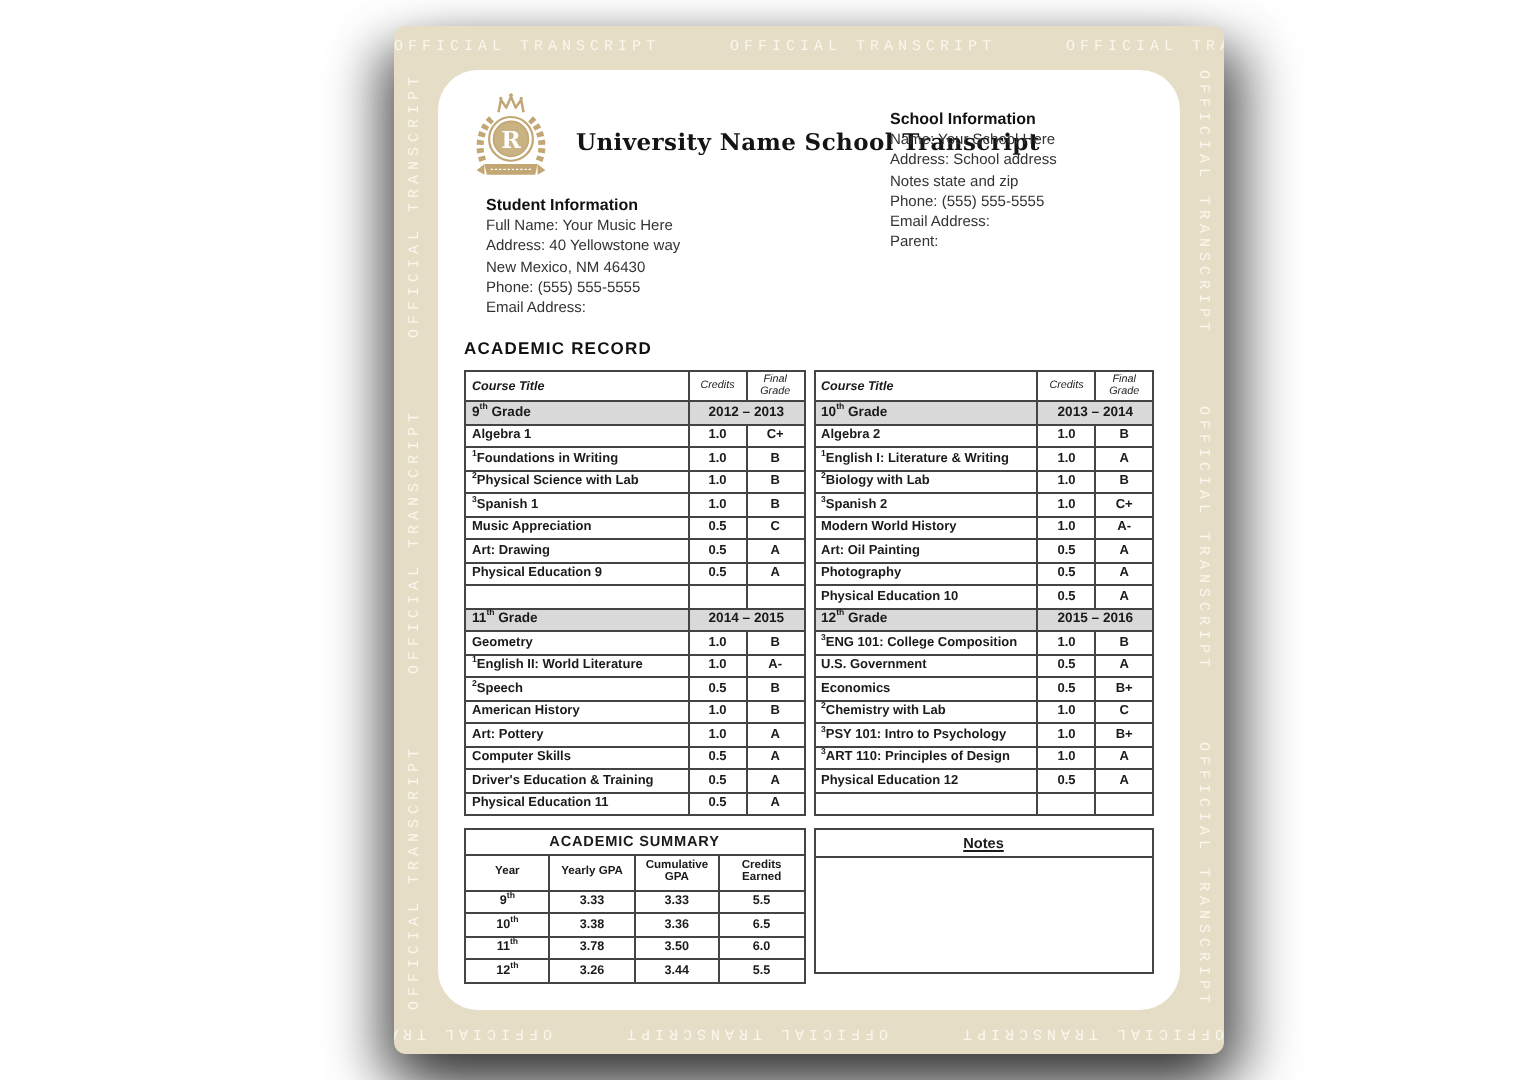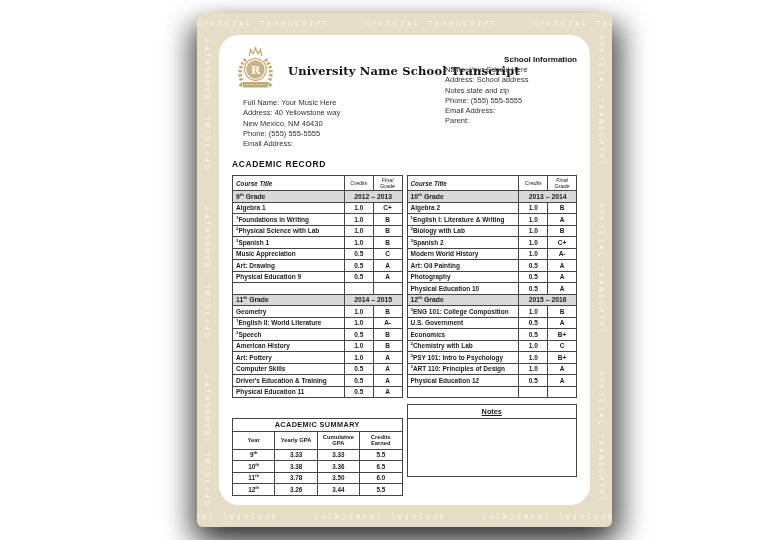--- a/index.html
+++ b/index.html
@@ -31,42 +31,42 @@
   
   .top{display:flex;}
   .top-left{width:60%;}
   .top-right{flex:1;padding-top:9px;padding-left:6px;}
   .brand{display:flex;align-items:center;}
   .crest{width:47px;height:50px;flex:0 0 auto;}
   .doc-title{
     font-family:"DejaVu Serif",serif;font-weight:bold;font-size:11.5px;
     margin-left:9px;color:#141414;letter-spacing:.2px;white-space:nowrap;
   }
-  .info-heading{font-size:8px;font-weight:bold;color:#111;margin-bottom:1px;text-align:right;}
+  .info-heading{font-size:8px;font-weight:bold;color:#111;margin-bottom:1px;}
   .info-line{font-size:7.5px;line-height:10.3px;color:#333;}
   .student-block{margin-left:11px;margin-top:2px;}
   
   .record-title{
     font-size:8.5px;font-weight:bold;letter-spacing:.6px;
     margin-top:10px;margin-bottom:6px;color:#111;
   }
   .tables{display:grid;grid-template-columns:1fr 1fr;column-gap:4px;align-items:start;}
   table{border-collapse:collapse;width:100%;table-layout:fixed;}
   td{border:0.5px solid #444;padding:1px 3px;font-size:6.5px;line-height:7.5px;color:#1a1a1a;}
   .course-table td{height:8.5px;}
   .course-table .h-title{font-weight:bold;font-style:italic;font-size:6.3px;}
   .course-table .h-sm{font-style:italic;font-size:5.4px;line-height:6px;text-align:center;color:#222;}
   .course-table col.c1{width:66%;} .course-table col.c2{width:17%;} .course-table col.c3{width:17%;}
   .course-table .band td{background:#d9d9d9;font-weight:bold;font-size:6.8px;}
   .course-table .band .years{text-align:center;}
   .course-table .c-title{font-weight:bold;}
   .course-table .c-cred,.course-table .c-grade{text-align:center;font-weight:bold;}
   sup{font-size:4.3px;line-height:0;}
   
-  .summary-table{margin-top:20px;}
+  .summary-table{margin-top:6px;}
   .summary-table .title td{border:0.5px solid #444;font-weight:bold;text-align:center;font-size:7.3px;letter-spacing:.4px;padding:2px;}
   .summary-table .head td{font-weight:bold;text-align:center;font-size:5.8px;line-height:6.5px;padding:2px 1px;}
   .summary-table .val td{text-align:center;font-weight:bold;font-size:6.3px;height:8.5px;}
   .notes{margin-top:6px;text-decoration:underline;}
   .notes-title{border:0.5px solid #444;border-bottom:none;font-weight:bold;text-align:center;font-size:7.3px;padding:2px;}
   .notes-box{border:0.5px solid #444;height:57px;}
 </style>
 </head>
 <body>
 
@@ -93,20 +93,21 @@
               <circle cx="30" cy="30" r="11.2" stroke-width="1" fill="#c9b383"></circle>
             </g>
             <text x="30" y="36" text-anchor="middle" font-family="DejaVu Serif, serif" font-weight="bold" font-size="15" fill="#ffffff">R</text>
             <path d="M13,46 L47,46 L45.5,53 L14.5,53 Z" fill="#c2a673"></path>
             <path d="M13,46 L8,50 L13,53 M47,46 L52,50 L47,53" fill="#c2a673"></path>
             <line x1="17" y1="49.5" x2="43" y2="49.5" stroke="#ffffff" stroke-width="0.8" stroke-dasharray="1.5 1.2"></line>
           </svg>
           <div class="doc-title">University Name School Transcript</div>
         </div>
         <div class="student-block">
+          <div class="info-heading">Student Information</div>
           <div>
               <div class="info-line">Full Name: Your Music Here</div>
               <div class="info-line">Address: 40 Yellowstone way</div>
               <div class="info-line">New Mexico, NM 46430</div>
               <div class="info-line">Phone: (555) 555-5555</div>
               <div class="info-line">Email Address:</div>
             </div>
         </div>
       </div>
       <div class="top-right">

